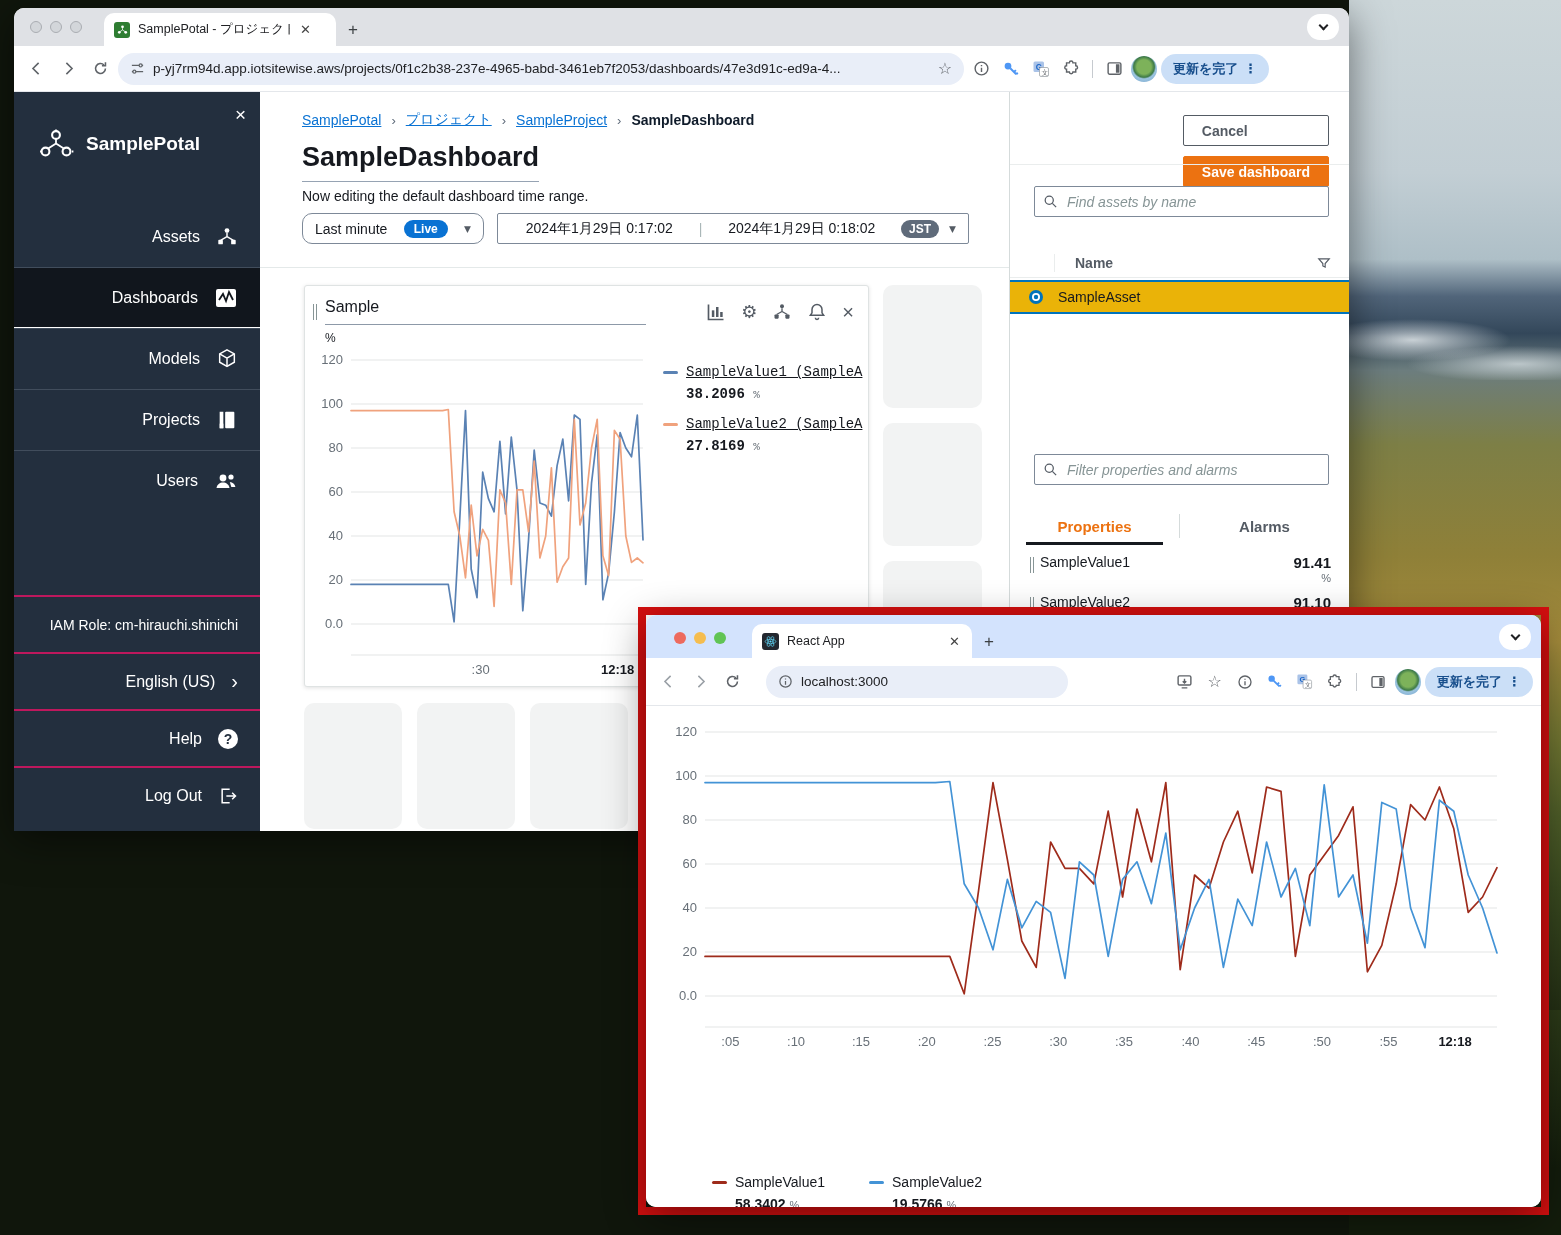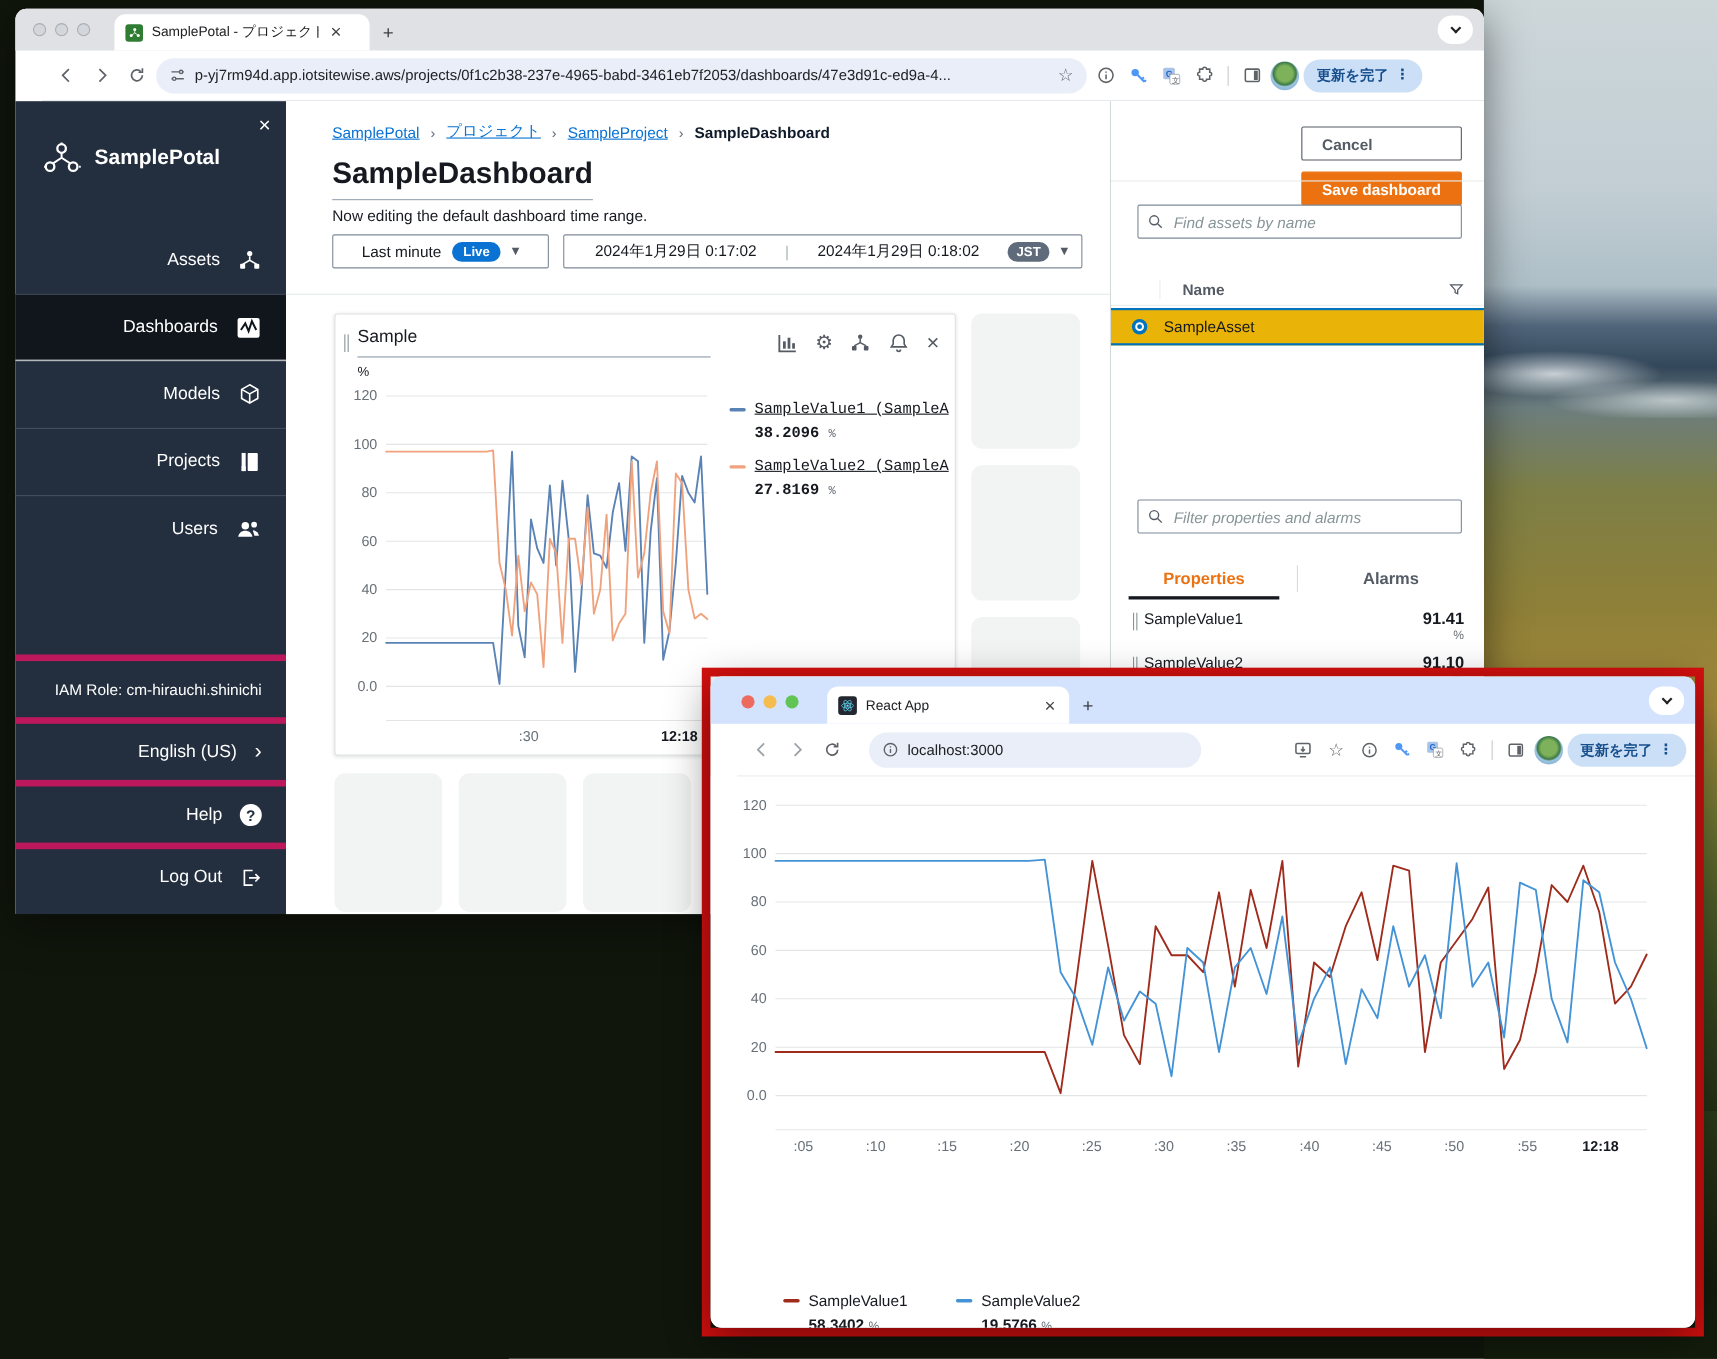--- a/index.html
+++ b/index.html
@@ -36,21 +36,21 @@
   .tab{height:33px;background:#fff;border-radius:10px 10px 0 0;display:flex;align-items:center;
        padding:0 10px;gap:8px;font-size:12.5px;color:#202124;}
   .tab .ttl{max-width:152px;white-space:nowrap;overflow:hidden;}
   .tab .x{color:#444;font-size:13px;padding:0 2px;}
   .newtab{font-size:17px;color:#3c4043;margin:0 0 6px 12px;}
   .chevpill{position:absolute;right:10px;top:6px;width:32px;height:26px;background:#fff;
     border-radius:13px;display:flex;align-items:center;justify-content:center;}
   .chev{width:7px;height:7px;border-right:2px solid #202124;border-bottom:2px solid #202124;
     transform:rotate(45deg);margin-top:-3px;}
   .toolbar{height:46px;background:#fff;display:flex;align-items:center;padding:0 8px;gap:4px;
-    border-bottom:1px solid #e4e7eb;margin-left:24px;}
+    border-bottom:1px solid #e4e7eb;}
   .navbtn{width:28px;height:28px;display:flex;align-items:center;justify-content:center;color:#5f6368;}
   .omni{height:32px;background:#e9eef8;border-radius:16px;display:flex;align-items:center;
     padding:0 12px;gap:8px;font-size:13.5px;color:#202124;}
   .omni .url{white-space:nowrap;overflow:hidden;flex:1;}
   .act{width:26px;height:26px;display:flex;align-items:center;justify-content:center;color:#5f6368;}
   .vdiv{width:1px;height:18px;background:#c6cacf;margin:0 4px;}
   .avatar{width:26px;height:26px;border-radius:50%;
     background:radial-gradient(circle at 50% 42%,#7db25a 0 36%,#3e7a47 52%,#9cc4e0 60%,#6fa0c9 100%);}
   .refresh{height:30px;border-radius:15px;background:#cbdff7;color:#174e8c;font-size:13px;
     display:flex;align-items:center;gap:6px;padding:0 12px;font-weight:bold;}
@@ -70,21 +70,21 @@
   .sb-close{position:absolute;top:12px;right:14px;font-size:19px;color:#fff;}
   .brand{display:flex;align-items:center;gap:12px;padding:34px 0 0 24px;}
   .brand-name{font-size:19px;font-weight:bold;}
   .sb-nav{position:absolute;top:114px;left:0;right:0;}
   .sb-item{height:61px;display:flex;align-items:center;justify-content:flex-end;gap:16px;
     padding-right:22px;font-size:16px;border-top:1px solid #414d5c;}
   .sb-item:first-child{border-top:none;}
   .sb-item.active{background:#11161d;border-bottom:1px solid #fff;}
   .sb-foot{position:absolute;left:0;right:0;top:503px;}
   .sb-frow{height:57px;display:flex;align-items:center;justify-content:flex-end;gap:16px;
-    padding-right:22px;font-size:16px;border-top:6px solid #be185d;padding-left:33px;}
+    padding-right:22px;font-size:16px;border-top:2px solid #be185d;padding-left:33px;}
   .sb-frow.role{font-size:14px;justify-content:flex-end;padding-right:22px;}
   .helpq{width:20px;height:20px;border-radius:50%;background:#fff;color:#232f3e;font-weight:bold;
     font-size:14px;display:flex;align-items:center;justify-content:center;}
 
   
   .dash{flex:1;background:#fff;position:relative;overflow:hidden;}
   .crumbs{position:absolute;left:42px;top:19px;font-size:14px;display:flex;gap:10px;align-items:center;}
   .crumbs a{color:#0972d3;text-decoration:underline;}
   .crumbs .sep{color:#5f6b7a;font-size:13px;}
   .crumbs .cur{color:#0f1b2a;font-weight:bold;}
@@ -358,21 +358,21 @@
         <span class="sep">›</span>
         <a href="#">プロジェクト</a>
         <span class="sep">›</span>
         <a href="#">SampleProject</a>
         <span class="sep">›</span>
         <span class="cur">SampleDashboard</span>
       </div>
       <div class="pg-title">SampleDashboard</div>
       <div class="pg-sub">Now editing the default dashboard time range.</div>
       <div class="ctl-row">
-        <div class="ctl" style="width:197px;justify-content:center;">
+        <div class="ctl" style="width:182px;justify-content:space-between;border-radius:10px;">
           <span>Last minute</span>
           <span class="pill live">Live</span>
           <span class="caret">▼</span>
         </div>
         <div class="ctl datebar" style="width:472px;justify-content:space-between;">
           <span style="color:#16191f;flex:1;text-align:center;">2024年1月29日 0:17:02</span>
           <span>|</span>
           <span style="color:#16191f;flex:1;text-align:center;">2024年1月29日 0:18:02</span>
           <span class="pill tz">JST</span>
           <span class="caret">▼</span>

